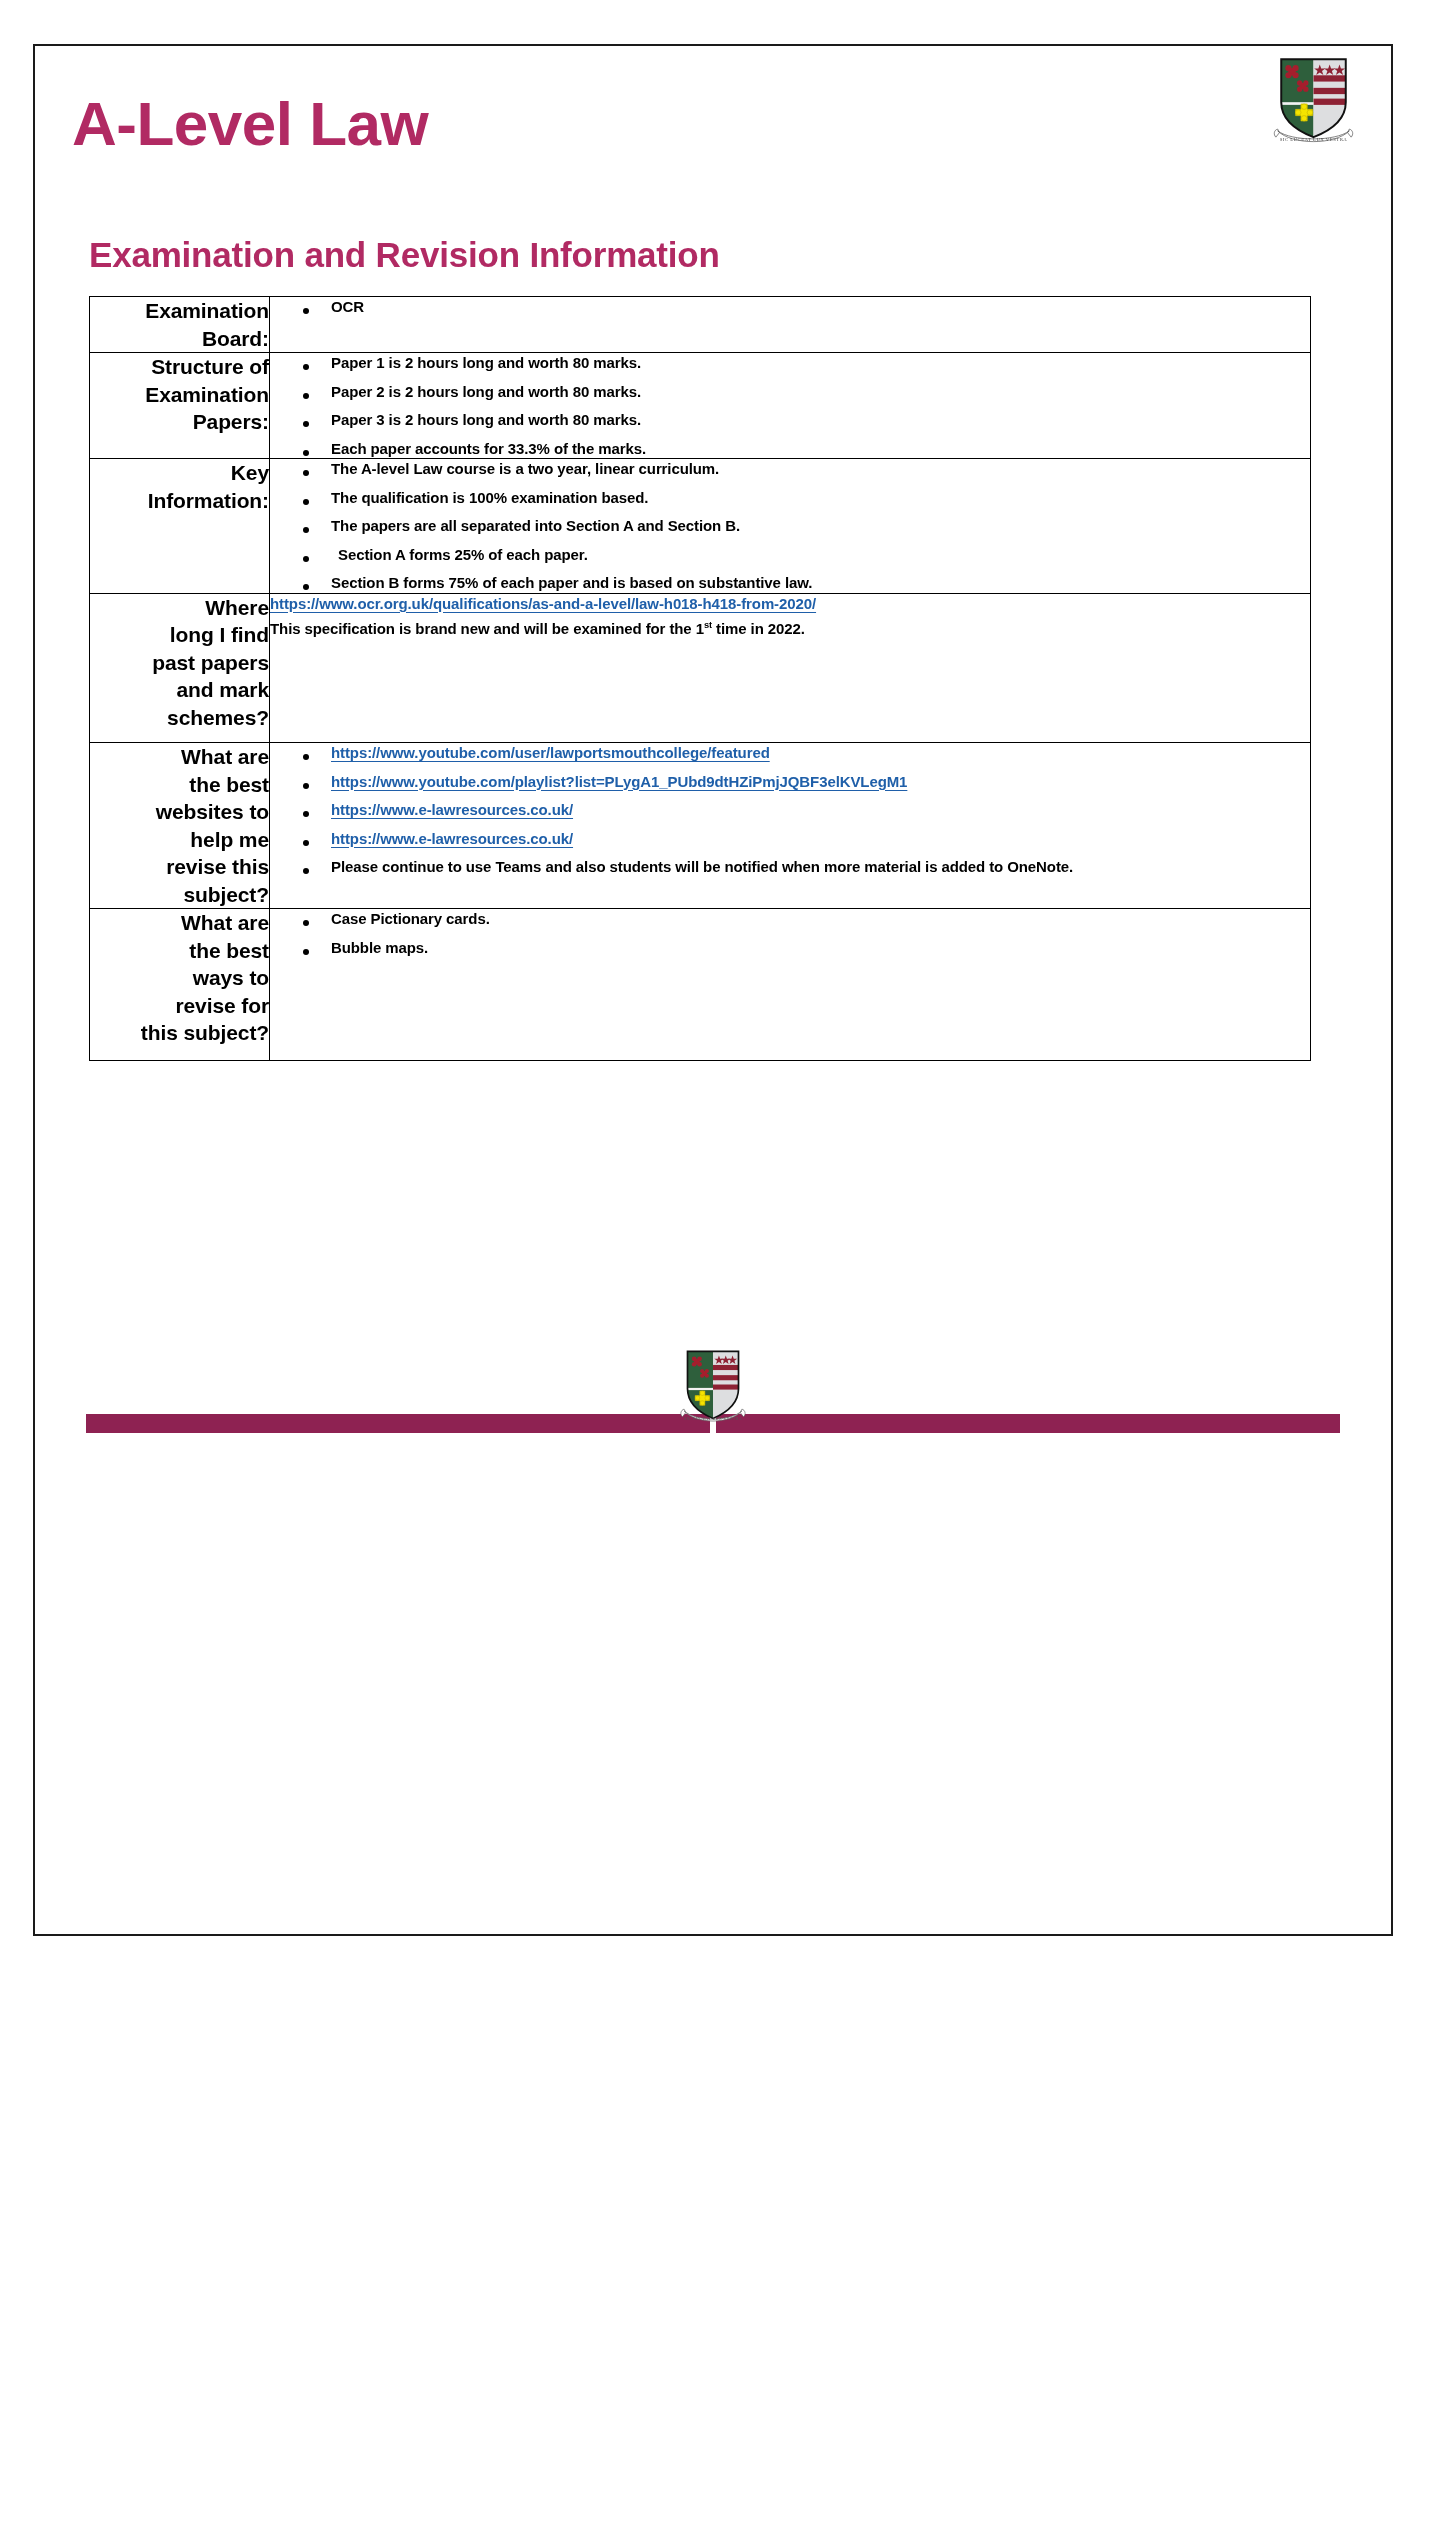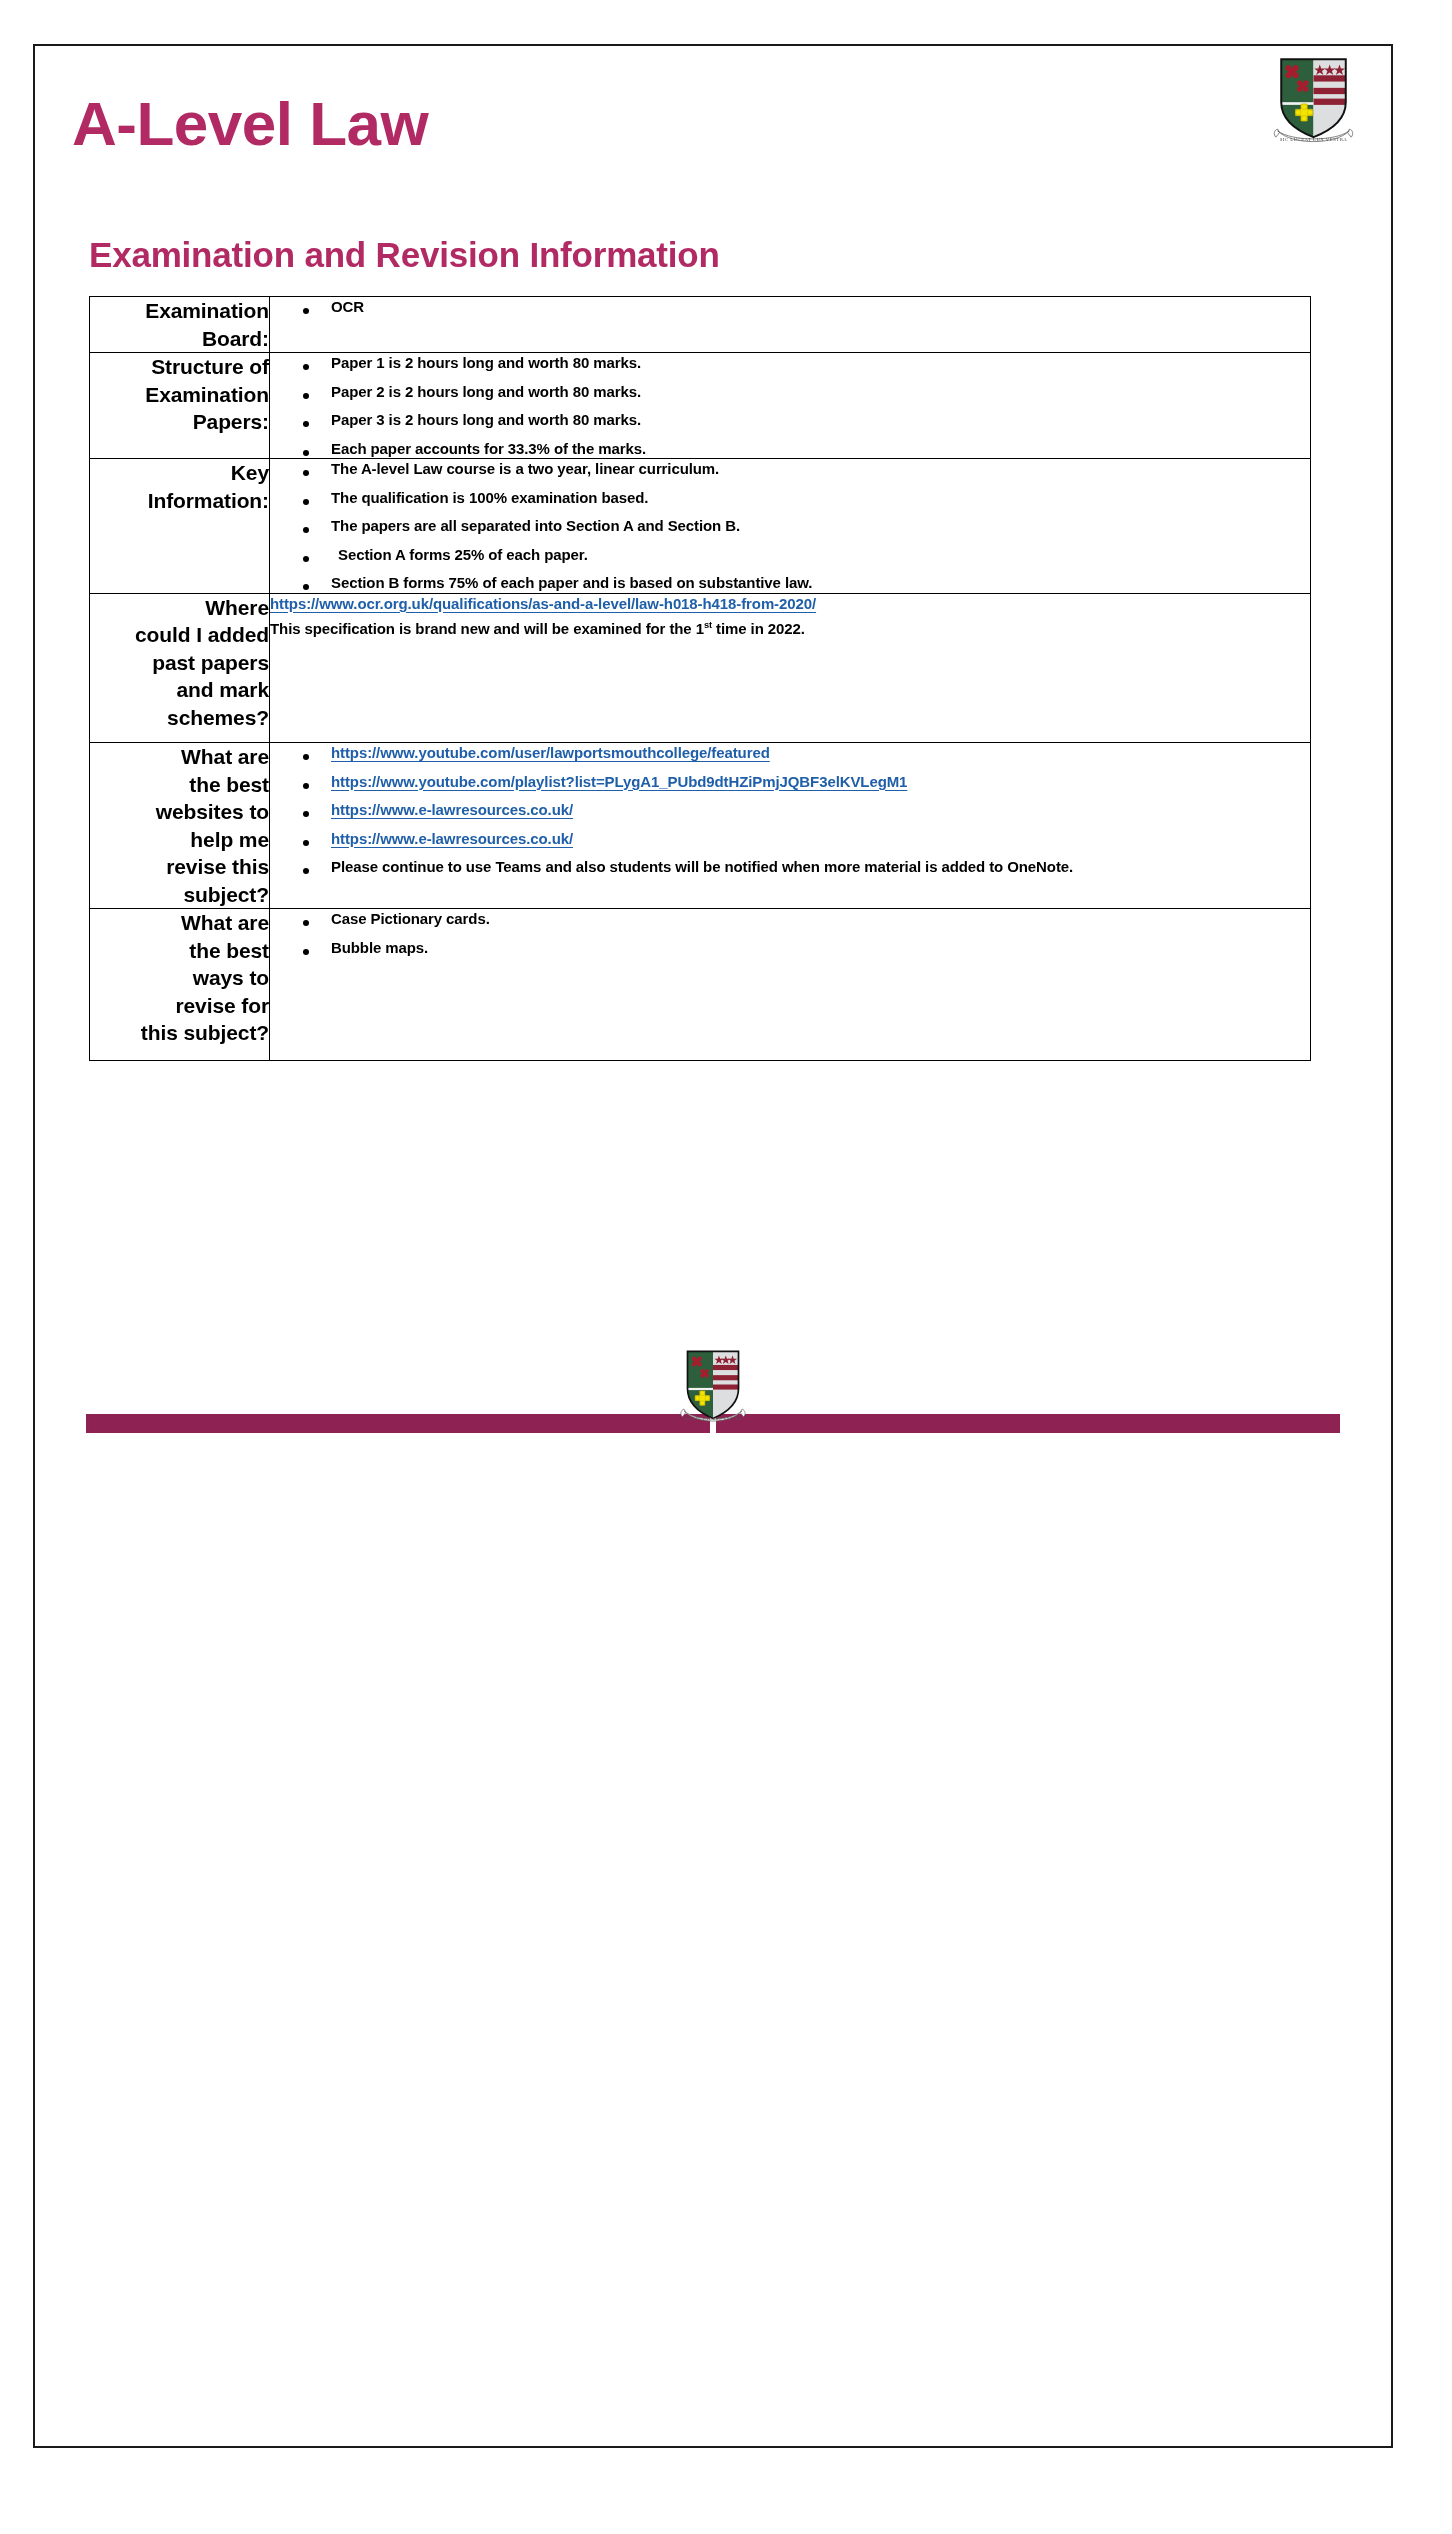--- a/index.html
+++ b/index.html
@@ -15,21 +15,21 @@
     position: relative;
     overflow: hidden;
   }
 
   
   .page {
     position: absolute;
     left: 33px;
     top: 44px;
     width: 1360px;
-    height: 2404px;
+    height: 1892px;
     border: 2px solid #1a1a1a;
     background: #ffffff;
   }
 
   
   .header {
     position: relative;
     height: 297px;
   }
   .title-main {
@@ -261,21 +261,21 @@
             <li>The papers are all separated into Section A and Section B.</li>
             <li class="indent-extra">Section A forms 25% of each paper.</li>
             <li>Section B forms 75% of each paper and is based on substantive law.</li>
           </ul>
         </td>
       </tr>
 
       <tr>
         <td class="label-cell">
           <div>Where</div>
-          <div>could I added</div>
+          <div>long I find</div>
           <div>past papers</div>
           <div>and mark</div>
           <div>schemes?</div>
         </td>
         <td class="content-cell">
           <span class="plain-line weblink">https://www.ocr.org.uk/qualifications/as-and-a-level/law-h018-h418-from-2020/</span>
           <span class="plain-line"><span>This specification is brand new and will be examined for the 1</span><sup>st</sup><span> time in 2022.</span></span>
           <div style="height:103px"></div>
         </td>
       </tr>

